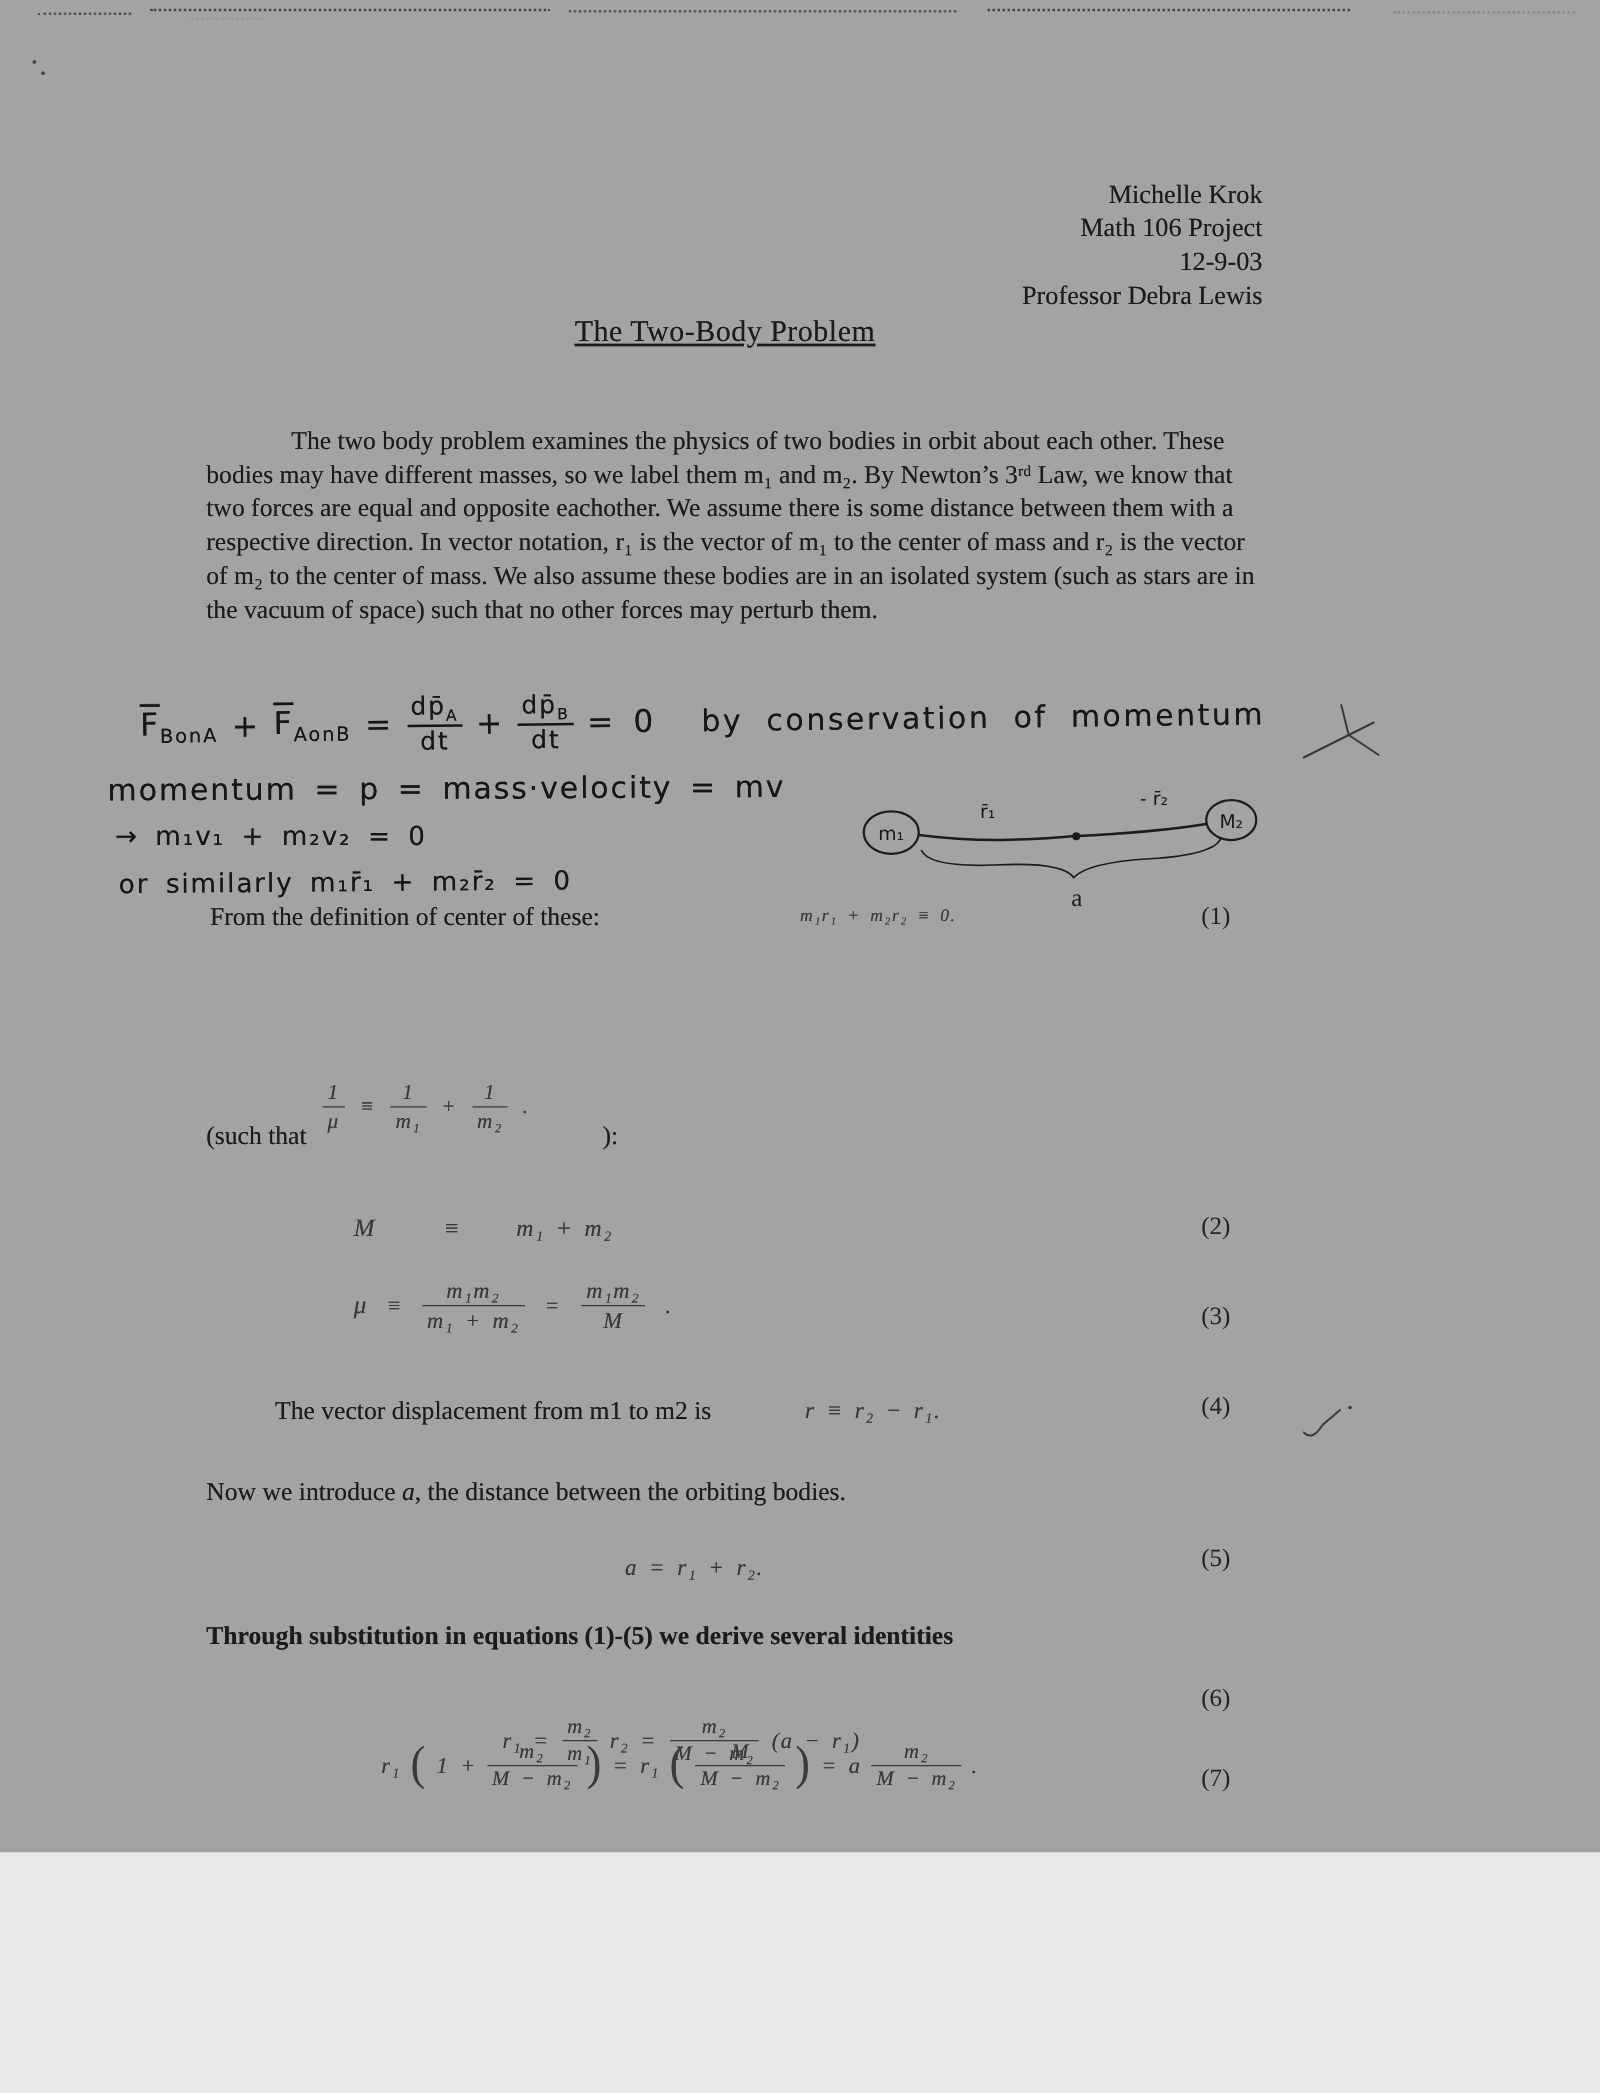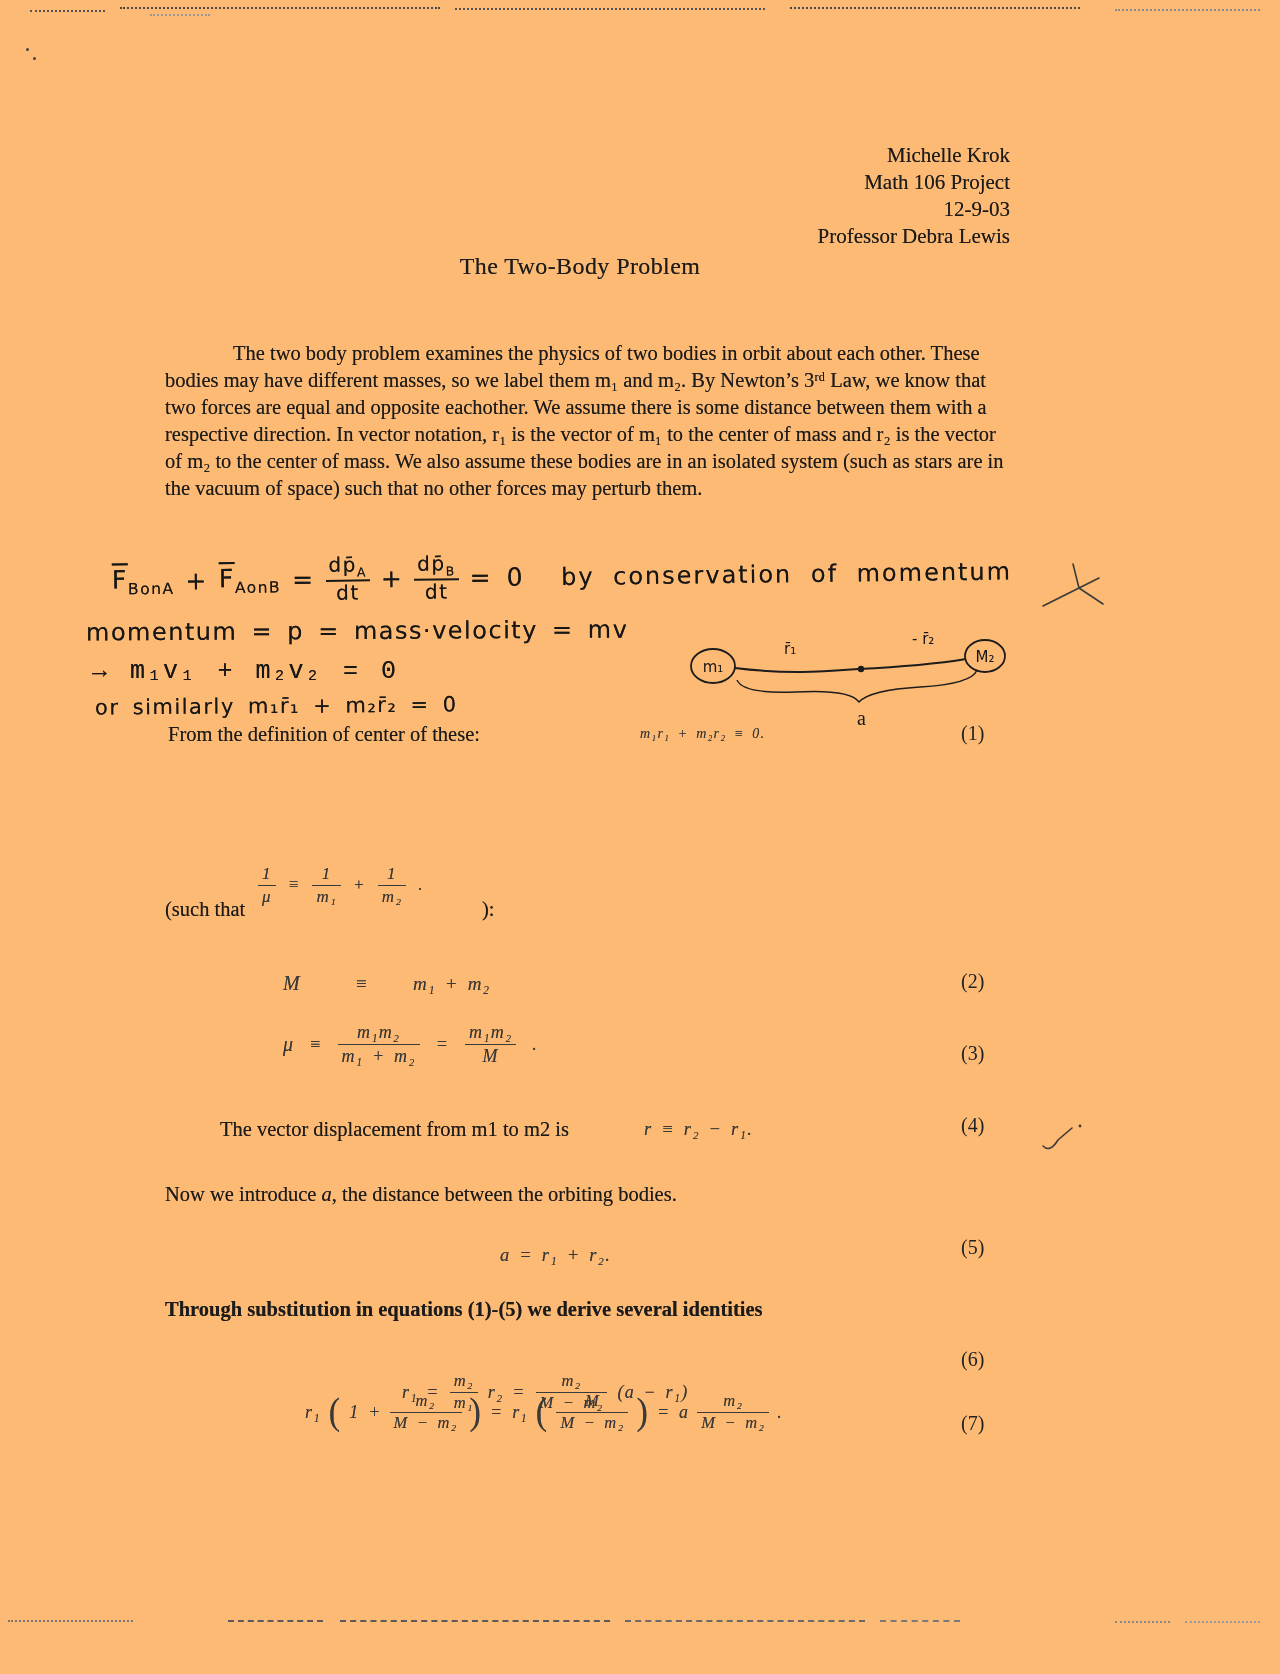--- a/index.html
+++ b/index.html
@@ -1,18 +1,18 @@
 <!DOCTYPE html>
 <html><head>
 <meta charset="utf-8">
 <style>
   html,body { margin:0; padding:0; background:#e8e8e8; }
   .page {
-    position:relative; width:1280px; height:1674px; margin:0 auto;
-    background:#fdba74; overflow:hidden;
+    position:relative; width:1280px; height:1482px; margin:0 auto;
+    background:#a3a3a3; overflow:hidden;
     font-family:"Liberation Serif","DejaVu Serif",serif;
     color:#1b1b1b;
   }
   .abs { position:absolute; }
   .typed { text-shadow:0 0 0.5px rgba(20,20,20,0.6); }
   .hw {
     font-family:"DejaVu Sans",sans-serif;
     color:#161616; letter-spacing:1.5px; word-spacing:5px;
     text-shadow:0 0 0.4px rgba(0,0,0,0.6);
   }
@@ -56,21 +56,21 @@
   <div class="abs speck" style="left:33px;top:57px;"></div>
 
   <div class="abs typed" style="top:142px;right:270px;text-align:right;font-size:21px;line-height:27px;">
     <div>Michelle Krok</div>
     <div>Math 106 Project</div>
     <div>12-9-03</div>
     <div>Professor Debra Lewis</div>
   </div>
 
   <div class="abs typed" style="top:253px;left:165px;width:830px;text-align:center;">
-    <div style="font-size:24px;letter-spacing:0.4px;">The Two-Body Problem</div>
+    <div style="font-size:24px;letter-spacing:0.4px;text-decoration:underline;">The Two-Body Problem</div>
   </div>
 
   <div class="abs typed" style="top:340px;left:165px;width:848px;font-size:20.5px;line-height:27px;text-indent:68px;">The two body problem examines the physics of two bodies in orbit about each other.  These bodies may have different masses, so we label them m₁ and m₂.  By Newton’s 3ʳᵈ Law, we know that two forces are equal and opposite eachother.  We assume there is some distance between them with a respective direction.  In vector notation, r₁ is the vector of m₁ to the center of mass and r₂ is the vector of m₂ to the center of mass.  We also assume these bodies are in an isolated system (such as stars are in the vacuum of space) such that no other forces may perturb them.</div>
 
   <div class="abs hw flexrow" style="top:552px;left:112px;font-size:25px;gap:11px;transform:rotate(-0.7deg);">
     <span><span class="vec">F</span><sub>BonA</sub></span>
     <span>+</span>
     <span><span class="vec">F</span><sub>AonB</sub></span>
     <span>=</span>
     <span class="hwfrac">
@@ -80,21 +80,21 @@
     <span>+</span>
     <span class="hwfrac">
       <span class="num"><span>dp̄</span><sub>B</sub></span>
       <span class="den">dt</span>
     </span>
     <span>= 0</span>
     <span style="margin-left:26px;font-size:24px;letter-spacing:2px;word-spacing:9px;">by conservation of momentum</span>
   </div>
 
   <div class="abs hw" style="top:617px;left:86px;font-size:24px;transform:rotate(-0.3deg);">momentum = p = mass·velocity = mv</div>
-  <div class="abs hw" style="top:657px;left:92px;font-size:25px;font-family:Liberation Mono, monospace;">→  m₁v₁ +  m₂v₂ = 0</div>
+  <div class="abs hw" style="top:657px;left:92px;font-size:21px;">→  m₁v₁ +  m₂v₂ = 0</div>
   <div class="abs hw" style="top:694px;left:95px;font-size:21px;transform:rotate(-0.5deg);">or similarly  m₁r̄₁  +  m₂r̄₂  = 0</div>
 
   <svg class="abs" style="left:680px;top:618px;" width="330" height="115" viewBox="0 0 330 115">
     <ellipse cx="33" cy="48" rx="22" ry="17" class="dstroke"></ellipse>
     <text x="33" y="54" text-anchor="middle" class="dtext">m₁</text>
     <path d="M55,50 C110,57 150,53 178,51 C220,49 262,45 286,41" class="dstroke" style="stroke-width:2"></path>
     <circle cx="181" cy="51" r="3.2" fill="#1c1c1c"></circle>
     <text x="104" y="36" class="dtext">r̄₁</text>
     <text x="232" y="26" class="dtext">- r̄₂</text>
     <ellipse cx="305" cy="38" rx="20" ry="16" class="dstroke"></ellipse>

